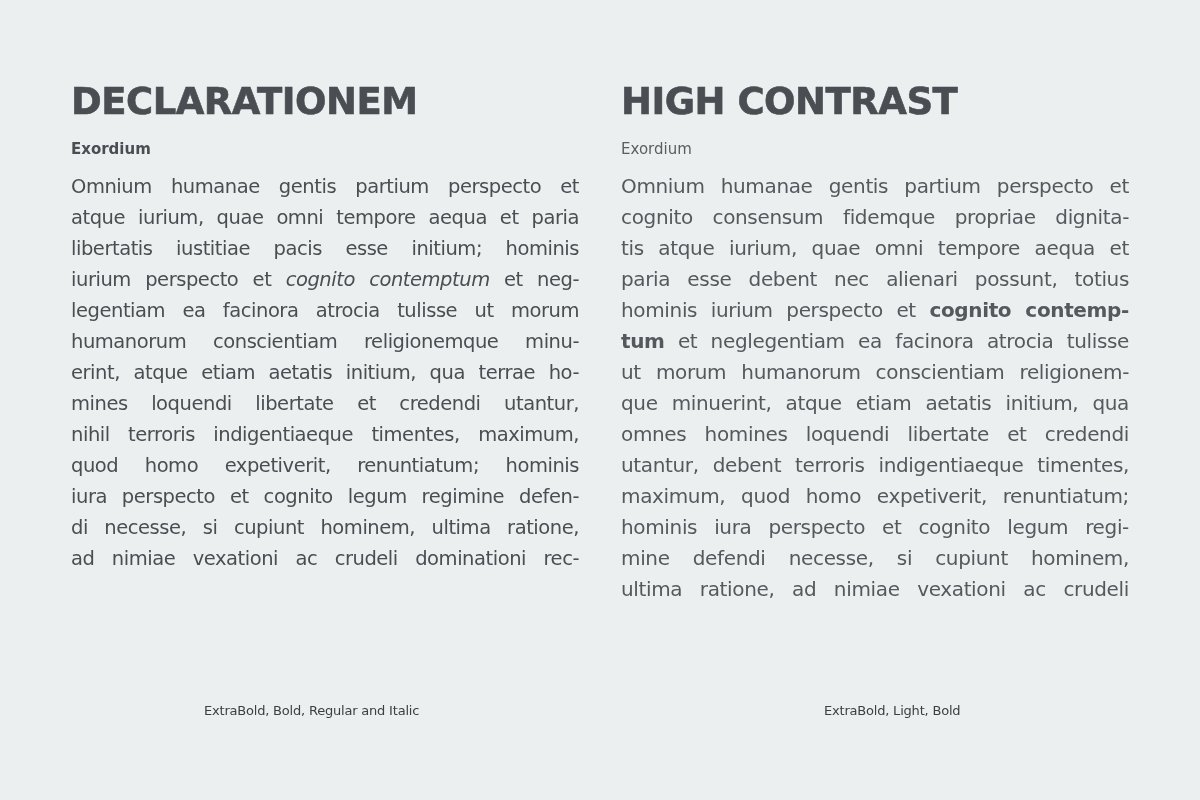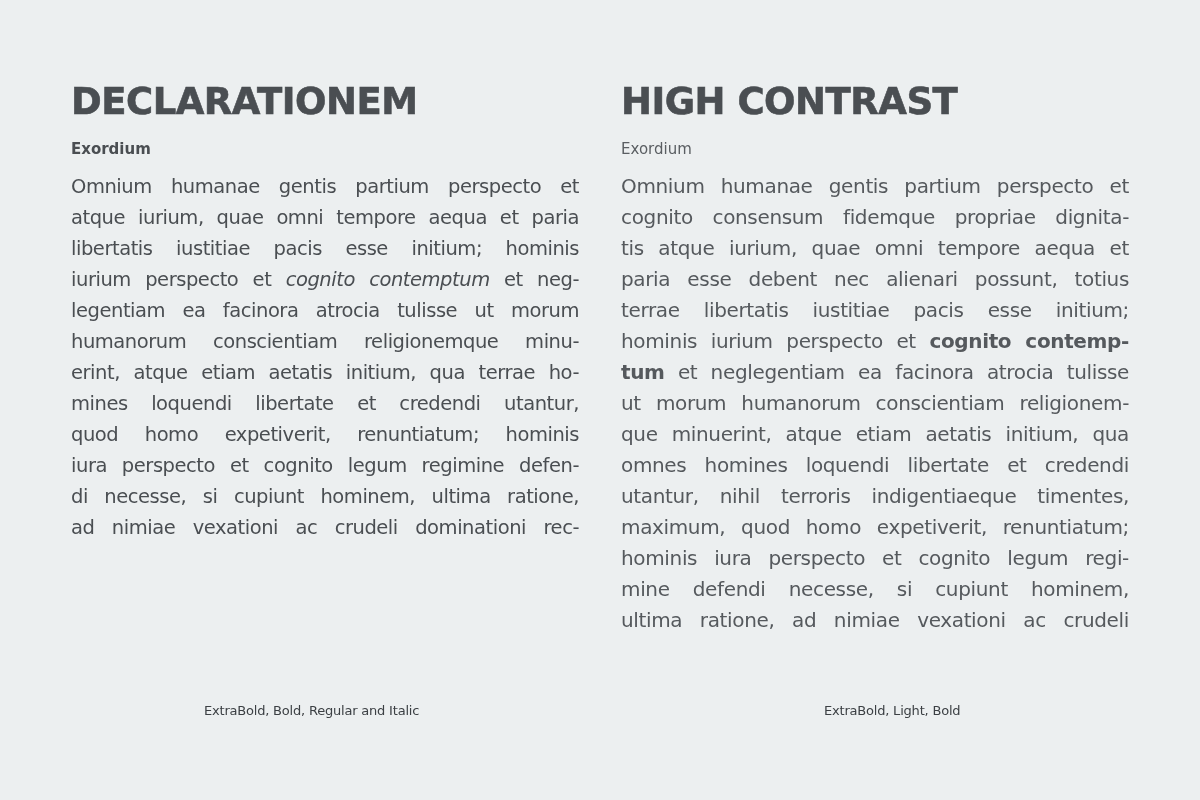--- a/index.html
+++ b/index.html
@@ -47,42 +47,42 @@
   <div class="subtitle">Exordium</div>
   <div class="body" id="body-0">
       <div class="line"><span>Omnium humanae gentis partium perspecto et</span></div>
       <div class="line"><span>atque iurium, quae omni tempore aequa et paria</span></div>
       <div class="line"><span>libertatis iustitiae pacis esse initium; hominis</span></div>
       <div class="line"><span>iurium perspecto et </span><span class="it">cognito contemptum</span><span> et neg-</span></div>
       <div class="line"><span>legentiam ea facinora atrocia tulisse ut morum</span></div>
       <div class="line"><span>humanorum conscientiam religionemque minu-</span></div>
       <div class="line"><span>erint, atque etiam aetatis initium, qua terrae ho-</span></div>
       <div class="line"><span>mines loquendi libertate et credendi utantur,</span></div>
+      <div class="line"><span>nihil terroris indigentiaeque timentes, maximum,</span></div>
       <div class="line"><span>quod homo expetiverit, renuntiatum; hominis</span></div>
       <div class="line"><span>iura perspecto et cognito legum regimine defen-</span></div>
       <div class="line"><span>di necesse, si cupiunt hominem, ultima ratione,</span></div>
       <div class="line"><span>ad nimiae vexationi ac crudeli dominationi rec-</span></div>
     </div>
 </div>
 
 <div class="col right">
   <h1 class="title">HIGH CONTRAST</h1>
   <div class="subtitle">Exordium</div>
   <div class="body" id="body-1">
       <div class="line"><span>Omnium humanae gentis partium perspecto et</span></div>
       <div class="line"><span>cognito consensum fidemque propriae dignita-</span></div>
       <div class="line"><span>tis atque iurium, quae omni tempore aequa et</span></div>
       <div class="line"><span>paria esse debent nec alienari possunt, totius</span></div>
-      <div class="line"><span>terrae libertatis iustitiae pacis esse initium;</span></div>
       <div class="line"><span>hominis iurium perspecto et </span><span class="bd">cognito contemp-</span></div>
       <div class="line"><span></span><span class="bd">tum</span><span> et neglegentiam ea facinora atrocia tulisse</span></div>
       <div class="line"><span>ut morum humanorum conscientiam religionem-</span></div>
       <div class="line"><span>que minuerint, atque etiam aetatis initium, qua</span></div>
       <div class="line"><span>omnes homines loquendi libertate et credendi</span></div>
-      <div class="line"><span>utantur, nihil terroris indigentiaeque timentes,</span></div>
+      <div class="line"><span>utantur, debent terroris indigentiaeque timentes,</span></div>
       <div class="line"><span>maximum, quod homo expetiverit, renuntiatum;</span></div>
       <div class="line"><span>hominis iura perspecto et cognito legum regi-</span></div>
       <div class="line"><span>mine defendi necesse, si cupiunt hominem,</span></div>
       <div class="line"><span>ultima ratione, ad nimiae vexationi ac crudeli</span></div>
     </div>
 </div>
 
 <div class="caption left">ExtraBold, Bold, Regular and Italic</div>
 <div class="caption right">ExtraBold, Light, Bold</div>
 

